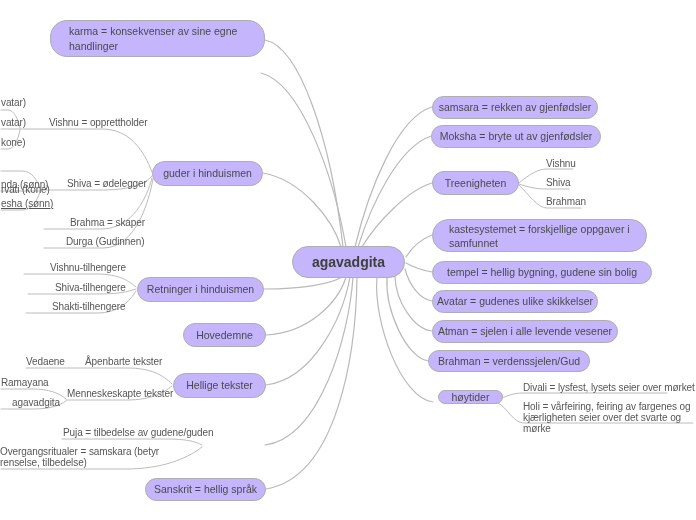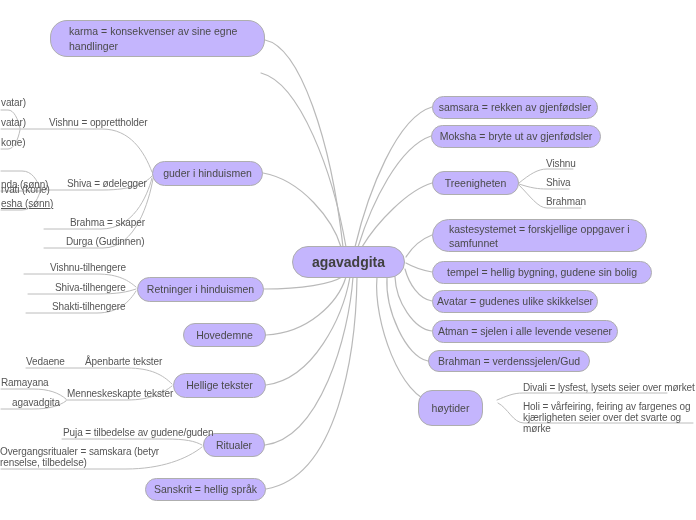--- a/index.html
+++ b/index.html
@@ -77,32 +77,31 @@
     <path d="M 498 403 C 508 408, 513 423, 524 423 H 693"></path>
   </svg>
 
   <div class="node center" style="left:292px;top:246px;width:113px;height:32px;">agavadgita</div>
 
   <div class="node multi" style="left:50px;top:20px;width:215px;height:37px;padding-left:18px;padding-right:12px;">karma = konsekvenser av sine egne handlinger</div>
   <div class="node" style="left:152px;top:161px;width:111px;height:25px;">guder i hinduismen</div>
   <div class="node" style="left:137px;top:277px;width:127px;height:25px;">Retninger i hinduismen</div>
   <div class="node" style="left:183px;top:323px;width:83px;height:24px;">Hovedemne</div>
   <div class="node" style="left:173px;top:373px;width:93px;height:25px;">Hellige tekster</div>
-  <div class="node" style="left:203px;top:433px;width:62px;height:24px;">Ritualer</div>
   <div class="node" style="left:145px;top:478px;width:121px;height:23px;">Sanskrit = hellig språk</div>
 
   <div class="node" style="left:432px;top:96px;width:166px;height:23px;">samsara = rekken av gjenfødsler</div>
   <div class="node" style="left:431px;top:125px;width:170px;height:23px;">Moksha = bryte ut av gjenfødsler</div>
   <div class="node" style="left:432px;top:171px;width:87px;height:24px;">Treenigheten</div>
   <div class="node multi" style="left:432px;top:219px;width:215px;height:33px;padding-left:16px;padding-right:10px;line-height:14px;">kastesystemet = forskjellige oppgaver i samfunnet</div>
   <div class="node" style="left:432px;top:261px;width:220px;height:23px;">tempel = hellig bygning, gudene sin bolig</div>
   <div class="node" style="left:432px;top:290px;width:166px;height:23px;">Avatar = gudenes ulike skikkelser</div>
   <div class="node" style="left:432px;top:320px;width:186px;height:23px;">Atman = sjelen i alle levende vesener</div>
   <div class="node" style="left:428px;top:350px;width:162px;height:22px;">Brahman = verdenssjelen/Gud</div>
-  <div class="node" style="left:418px;top:390px;width:65px;height:36px;">høytider</div>
+  <div class="node" style="left:438px;top:390px;width:65px;height:14px;">høytider</div>
 
   <div class="leaf" style="left:49px;top:118px;">Vishnu = opprettholder</div>
   <div class="leaf" style="left:1px;top:98px;">vatar)</div>
   <div class="leaf" style="left:1px;top:118px;">vatar)</div>
   <div class="leaf" style="left:1px;top:138px;">kone)</div>
   <div class="leaf" style="left:67px;top:179px;">Shiva = ødelegger</div>
   <div class="leaf" style="left:1px;top:160px;margin-top:25px;">rvati (kone)</div>
   <div class="leaf" style="left:1px;top:180px;">nda (sønn)</div>
   <div class="leaf" style="left:1px;top:199px;text-decoration:underline;">esha (sønn)</div>
   <div class="leaf" style="left:70px;top:218px;">Brahma = skaper</div>

